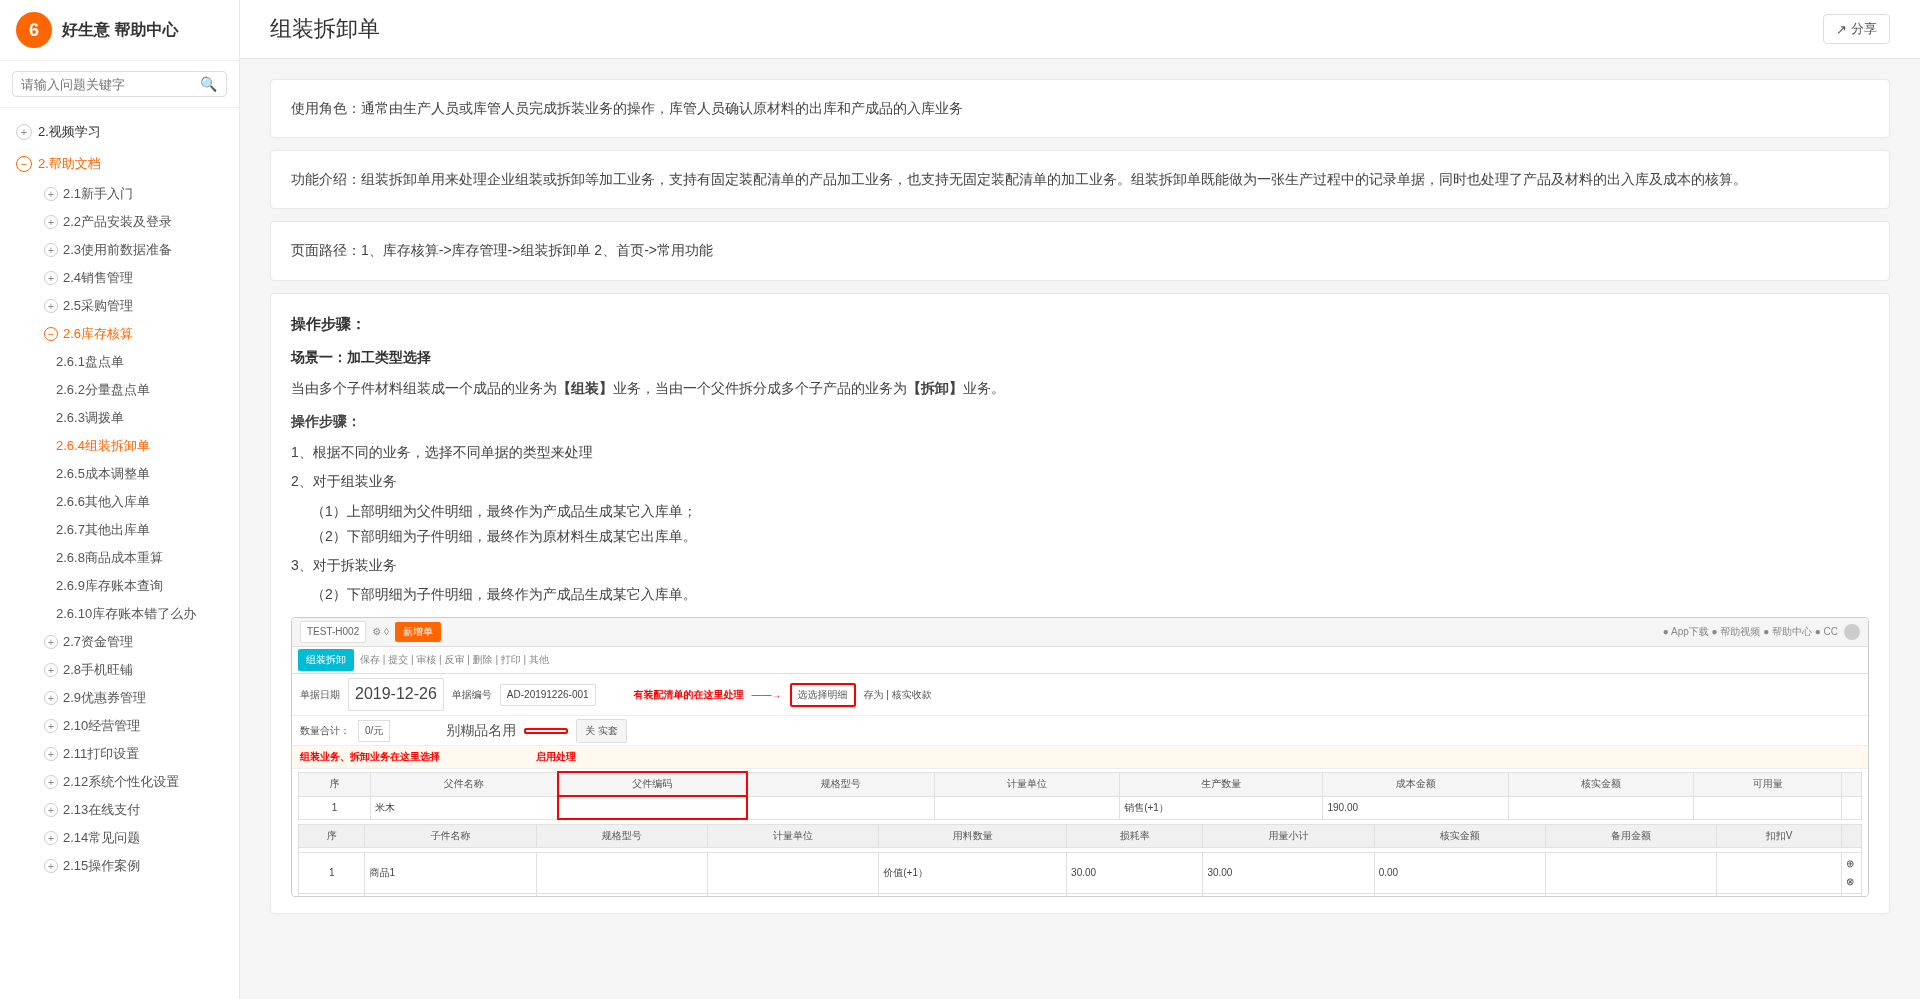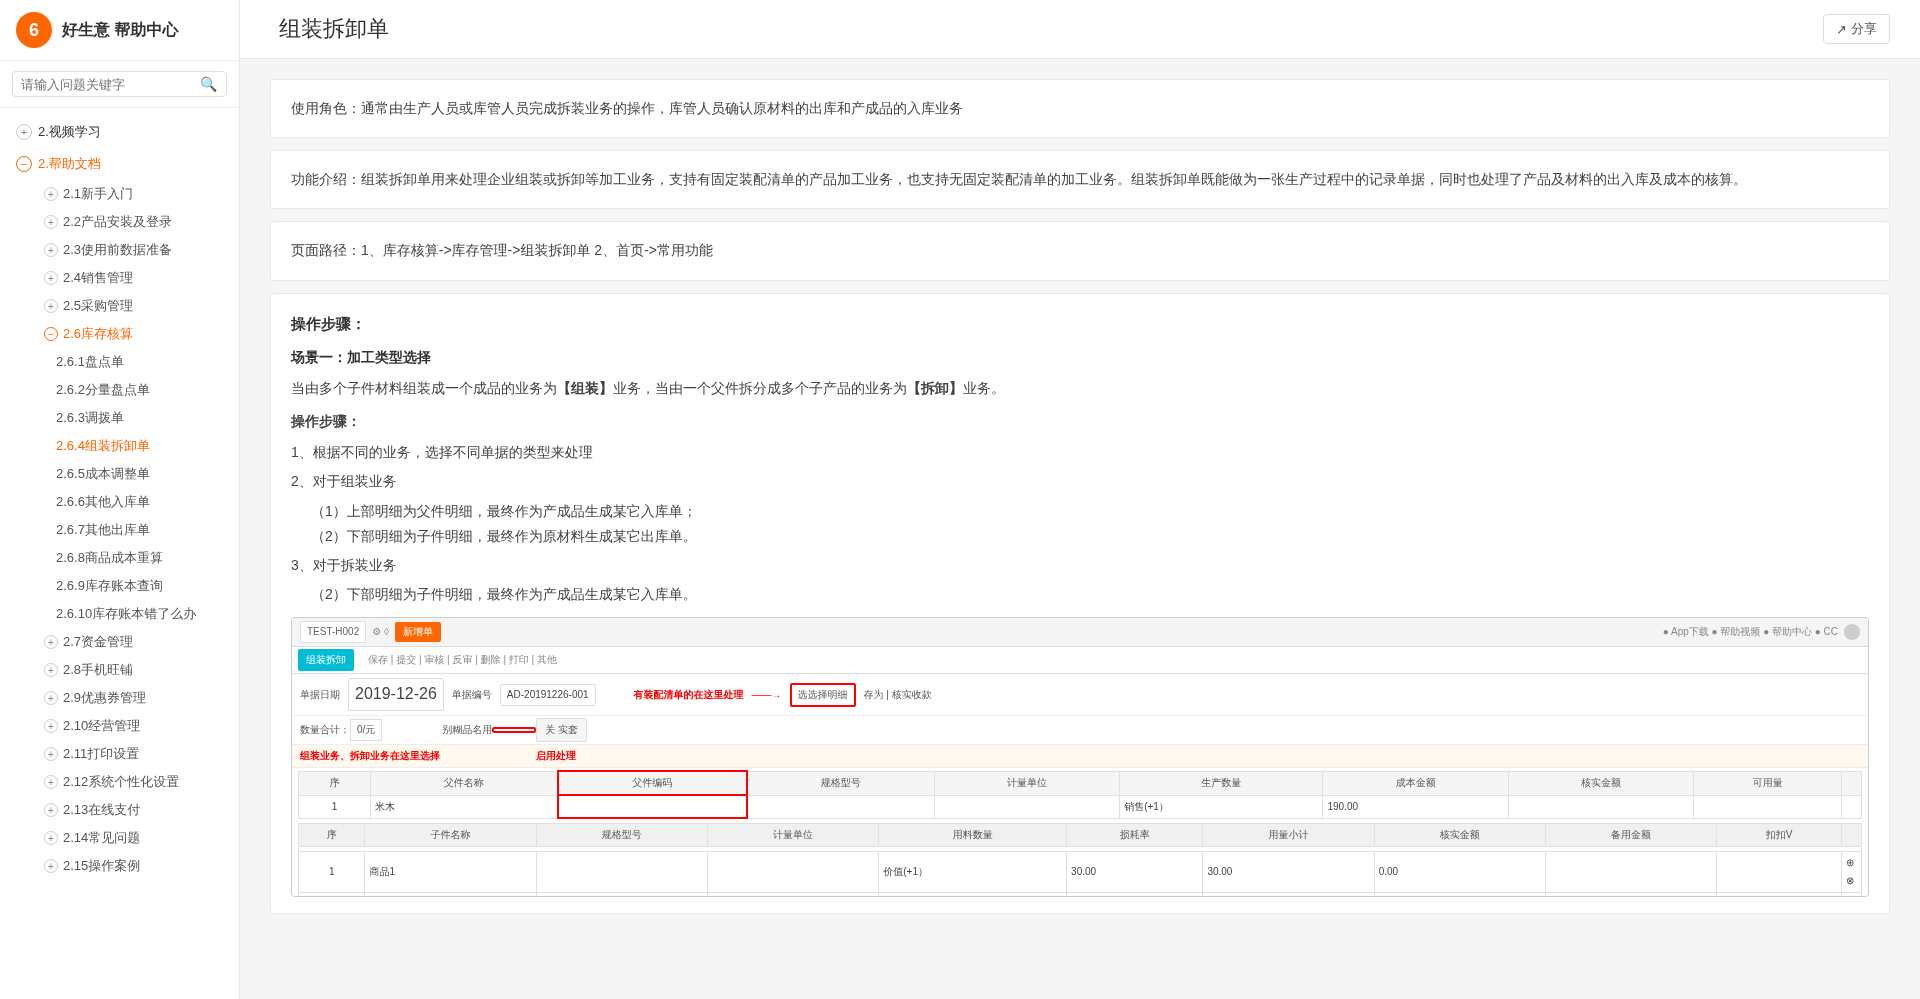--- a/index.html
+++ b/index.html
@@ -24,21 +24,21 @@
     .nav-sub-section-title { display: flex; align-items: center; padding: 5px 8px; font-size: 13px; color: #555; cursor: pointer; }
     .nav-sub-section-title .sub-plus { width: 14px; height: 14px; border: 1px solid #ccc; border-radius: 50%; display: flex; align-items: center; justify-content: center; font-size: 10px; margin-right: 5px; color: #888; flex-shrink: 0; }
     .nav-sub-section-title .sub-minus { width: 14px; height: 14px; border: 1px solid #f60; border-radius: 50%; display: flex; align-items: center; justify-content: center; font-size: 10px; margin-right: 5px; color: #f60; flex-shrink: 0; }
     .nav-sub-section-title.active { color: #f60; }
     .nav-leaf { padding: 5px 8px 5px 20px; font-size: 13px; color: #555; cursor: pointer; }
     .nav-leaf.active { color: #f60; font-weight: 500; }
 
     
     .main { flex: 1; display: flex; flex-direction: column; overflow: hidden; }
     .main-header { display: flex; align-items: center; justify-content: space-between; padding: 14px 30px; background: #fff; border-bottom: 1px solid #e8e8e8; }
-    .main-header h1 { font-size: 22px; font-weight: normal; color: #333; margin-left: 9px; }
+    .main-header h1 { font-size: 22px; font-weight: normal; color: #333; }
     .share-btn { display: flex; align-items: center; gap: 4px; border: 1px solid #ddd; border-radius: 4px; padding: 5px 12px; cursor: pointer; font-size: 13px; color: #555; background: #fff; }
     .content-area { flex: 1; overflow-y: auto; background: #f5f5f5; padding: 20px 30px; }
     .info-block { background: #fff; border: 1px solid #e8e8e8; border-radius: 4px; padding: 16px 20px; margin-bottom: 12px; font-size: 14px; line-height: 1.8; color: #444; }
     .section-title { font-weight: bold; font-size: 15px; color: #333; margin-bottom: 8px; }
     .scene-title { font-weight: bold; font-size: 14px; color: #333; margin-bottom: 6px; }
     .bold-text { font-weight: bold; }
     .sub-list { margin-left: 20px; }
 
     
     .ss-relative { position: relative; }
@@ -246,42 +246,42 @@
 
         <div style="background:#f5f5f5; border-bottom:1px solid #ddd; padding:3px 8px; display:flex; align-items:center; gap:6px; font-size:10px;">
           <span style="background:#fff; border:1px solid #ddd; border-radius:2px; padding:1px 6px; font-size:10px; color:#666;">TEST-H002</span>
           <span style="font-size:10px; color:#888;">⚙ ◊</span>
           <span style="background:#f60; color:#fff; border-radius:2px; padding:1px 8px; font-size:10px;">新增单</span>
           <span style="flex:1;"></span>
           <span style="font-size:10px; color:#888;">● App下载 ● 帮助视频 ● 帮助中心 ● CC</span>
           <span style="background:#ccc; border-radius:50%; width:16px; height:16px; display:inline-block;"></span>
         </div>
 
-        <div style="background:#fff; border-bottom:1px solid #ddd; padding:2px 6px; display:flex; align-items:center; gap:8px; font-size:10px;">
+        <div style="background:#fff; border-bottom:1px solid #ddd; padding:2px 6px; display:flex; align-items:center; gap:0; font-size:10px;">
           <span style="background:#00bcd4; color:#fff; padding:2px 8px; border-radius:2px; font-size:10px;">组装拆卸</span>
           <span style="font-size:10px; color:#888; margin-left:6px;">保存 | 提交 | 审核 | 反审 | 删除 | 打印 | 其他</span>
         </div>
 
         <div style="position:relative; background:#fff; padding:4px 8px; border-bottom:1px solid #eee; display:flex; gap:8px; align-items:center; flex-wrap:wrap; font-size:10px;">
           <span style="color:#555;">单据日期</span>
           <span style="border:1px solid #ddd; border-radius:2px; padding:1px 6px; background:#fff; font-size:16px;">2019-12-26</span>
           <span style="color:#555;">单据编号</span>
           <span style="border:1px solid #ddd; border-radius:2px; padding:1px 6px; background:#fff; font-size:10px;">AD-20191226-001</span>
 
           <span style="color:red; font-size:10px; font-weight:bold; margin-left:30px;">有装配清单的在这里处理</span>
           <span style="color:red; font-size:10px;">——→</span>
           <span style="border:2px solid red; border-radius:2px; padding:1px 6px; font-size:10px; color:#555; background:#fff;">选选择明细</span>
           <span style="color:#555; font-size:10px;">存为 | 核实收款</span>
         </div>
 
-        <div style="position:relative; background:#fff; padding:2px 8px; border-bottom:1px solid #eee; display:flex; align-items:center; font-size:10px;">
+        <div style="position:relative; background:#fff; padding:2px 8px; border-bottom:1px solid #eee; display:flex; gap:8px; align-items:center; font-size:10px;">
           <span style="color:#555;">数量合计：</span>
           <span style="border:1px solid #ddd; padding:1px 6px; font-size:10px; color:#555;">0/元</span>
 
-          <span style="color:#555; font-size:10px; margin-left:60px;">别糊品名用</span>
+          <span style="color:#555; font-size:14px; margin-left:48px;">别糊品名用</span>
           <span style="border:2px solid red; border-radius:2px; padding:1px 20px; background:#fff; font-size:10px;"></span>
           <span style="color:#555; font-size:10px; padding:2px 8px; border:1px solid #ddd; border-radius:2px; background:#f5f5f5;">关 实套</span>
         </div>
 
         <div style="background:#fff9f0; padding:2px 8px; border-bottom:1px solid #eee; display:flex; align-items:center; font-size:10px; gap:16px;">
           <span style="color:red; font-weight:bold;">组装业务、拆卸业务在这里选择</span>
           <span style="margin-left:80px; color:red; font-weight:bold;">启用处理</span>
         </div>
 
         <div style="background:#fff; padding:2px 6px; font-size:10px; overflow:hidden;">

